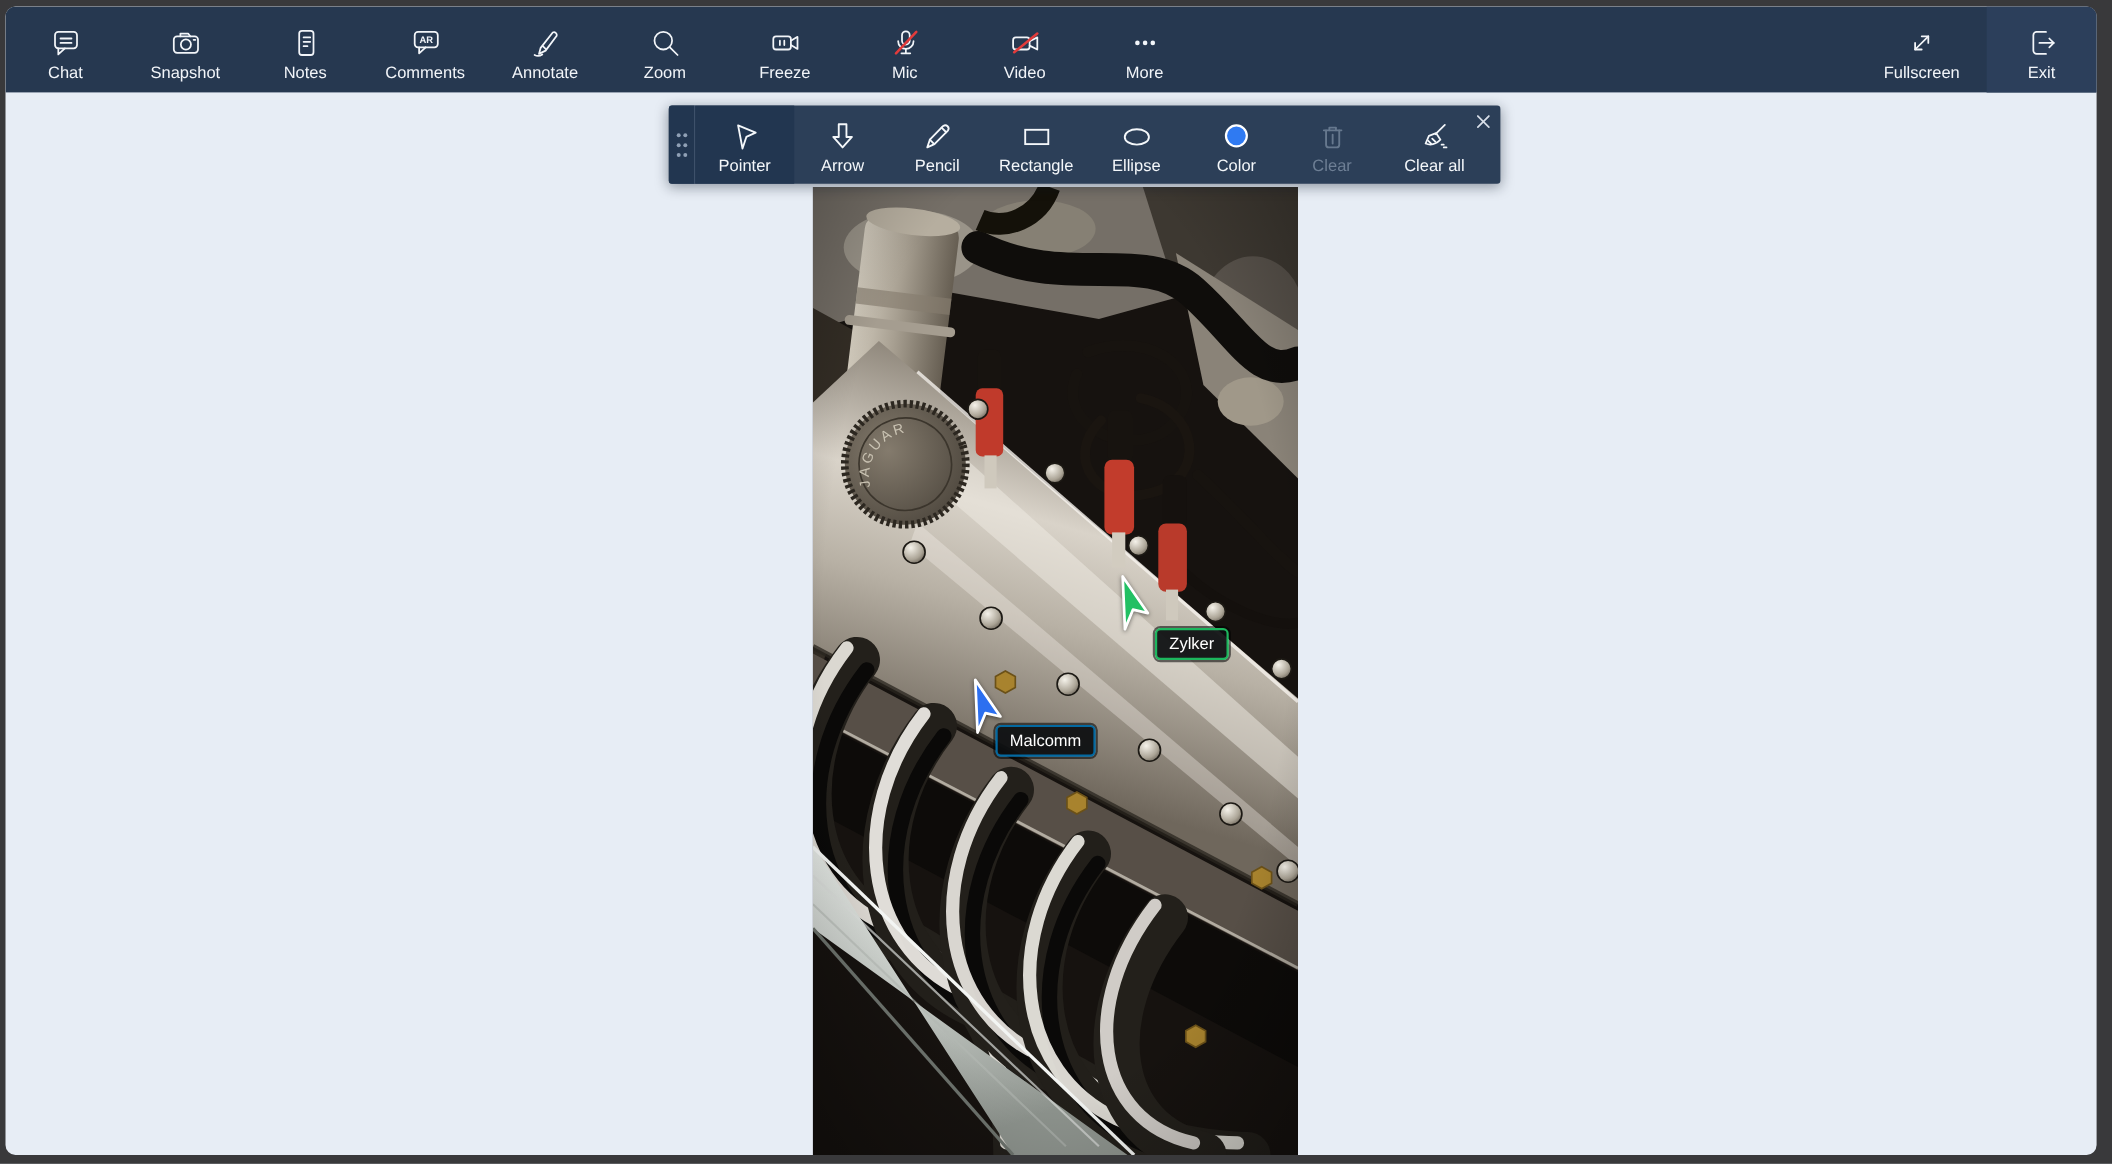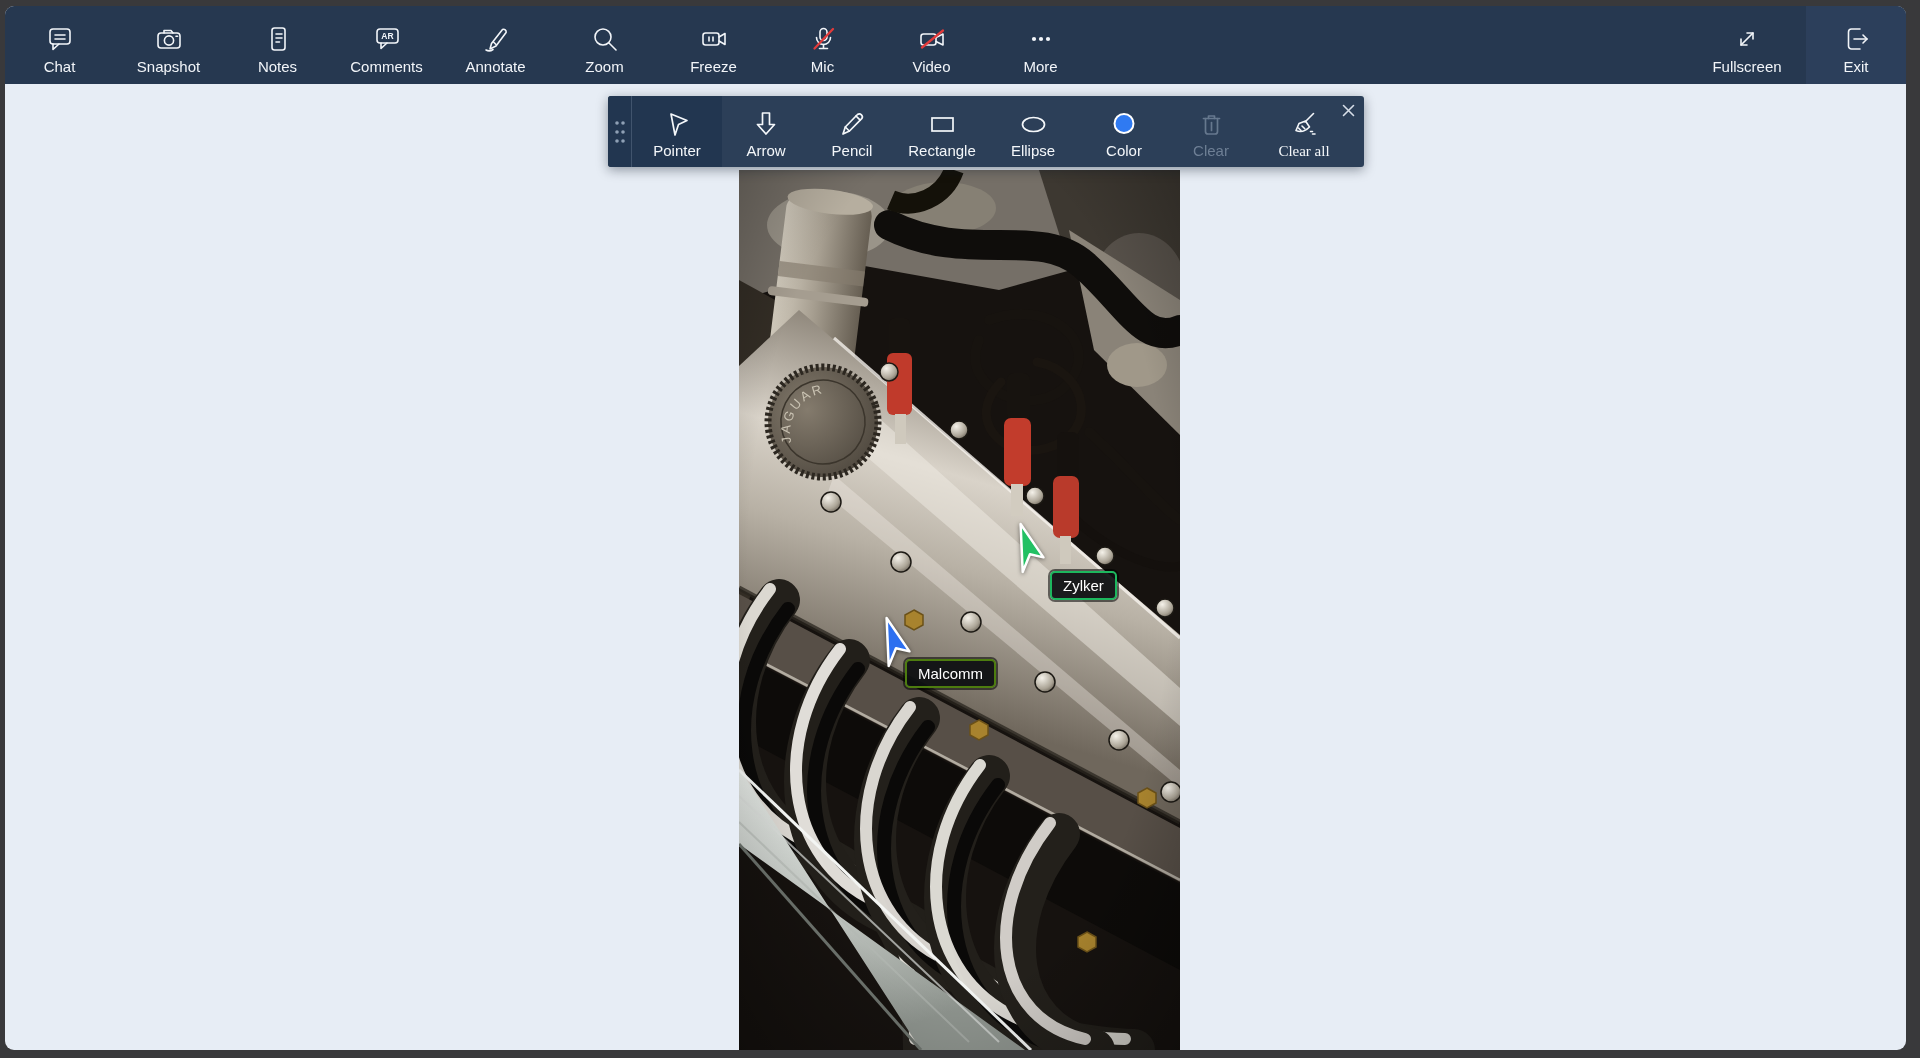--- a/index.html
+++ b/index.html
@@ -62,21 +62,21 @@
   }
   .photo svg.scene{position:absolute;left:0;top:0;}
   .ptr{position:absolute;filter:drop-shadow(0 1px 2px rgba(0,0,0,.5));}
   .ptr-label{
     position:absolute;
     background:rgba(12,14,16,.93);
     color:#fff;font-size:15px;line-height:17px;
     padding:4px 11px;border-radius:5px;white-space:nowrap;
   }
   .ptr-label.green{border:2px solid #1db75e;box-shadow:0 0 0 2px rgba(0,0,0,.55);margin-left:12px;}
-  .ptr-label.blue{border:2px solid #4d7c0f;box-shadow:0 0 0 2px rgba(0,0,0,.55);}
+  .ptr-label.blue{border:2px solid #0369a1;box-shadow:0 0 0 2px rgba(0,0,0,.55);}
 </style>
 </head>
 <body>
 
 <div class="screen">
 
   <div class="topbar">
 
     <div class="tb-item">
       <span>
@@ -473,21 +473,21 @@
           <svg width="30" height="30" viewBox="0 0 30 30" fill="none" stroke="#66788e" stroke-width="1.7" stroke-linecap="round" stroke-linejoin="round">
             <path d="M7.5 9.5 h16"></path>
             <path d="M12.5 9.5 v-2.5 h6 v2.5"></path>
             <path d="M9.5 9.5 v13 a2.5 2.5 0 0 0 2.5 2.5 h7 a2.5 2.5 0 0 0 2.5 -2.5 v-13"></path>
             <path d="M15.5 13.5 v8"></path>
           </svg>
         </span>
       <span class="tool-label">Clear</span>
     </div>
 
-    <div class="tool" style="width:108px;font-family:Liberation Serif, serif;">
+    <div class="tool" style="width:108px;">
       <span>
           <svg width="30" height="30" viewBox="0 0 30 30" fill="none" stroke="#f4f7fa" stroke-width="1.6" stroke-linecap="round" stroke-linejoin="round">
             <path d="M24.5 4.5 L16 13"></path>
             <path d="M10 14.5 l6.5 -2.5 l4 6 q-6.5 6.5 -13.5 3.5 Z"></path>
             <path d="M9.5 19 l2.5 2.5 M13 17 l2.8 2.8"></path>
             <path d="M21.5 22.5 h2 M23.5 25 h2.5"></path>
           </svg>
         </span>
       <span class="tool-label">Clear all</span>
     </div>

